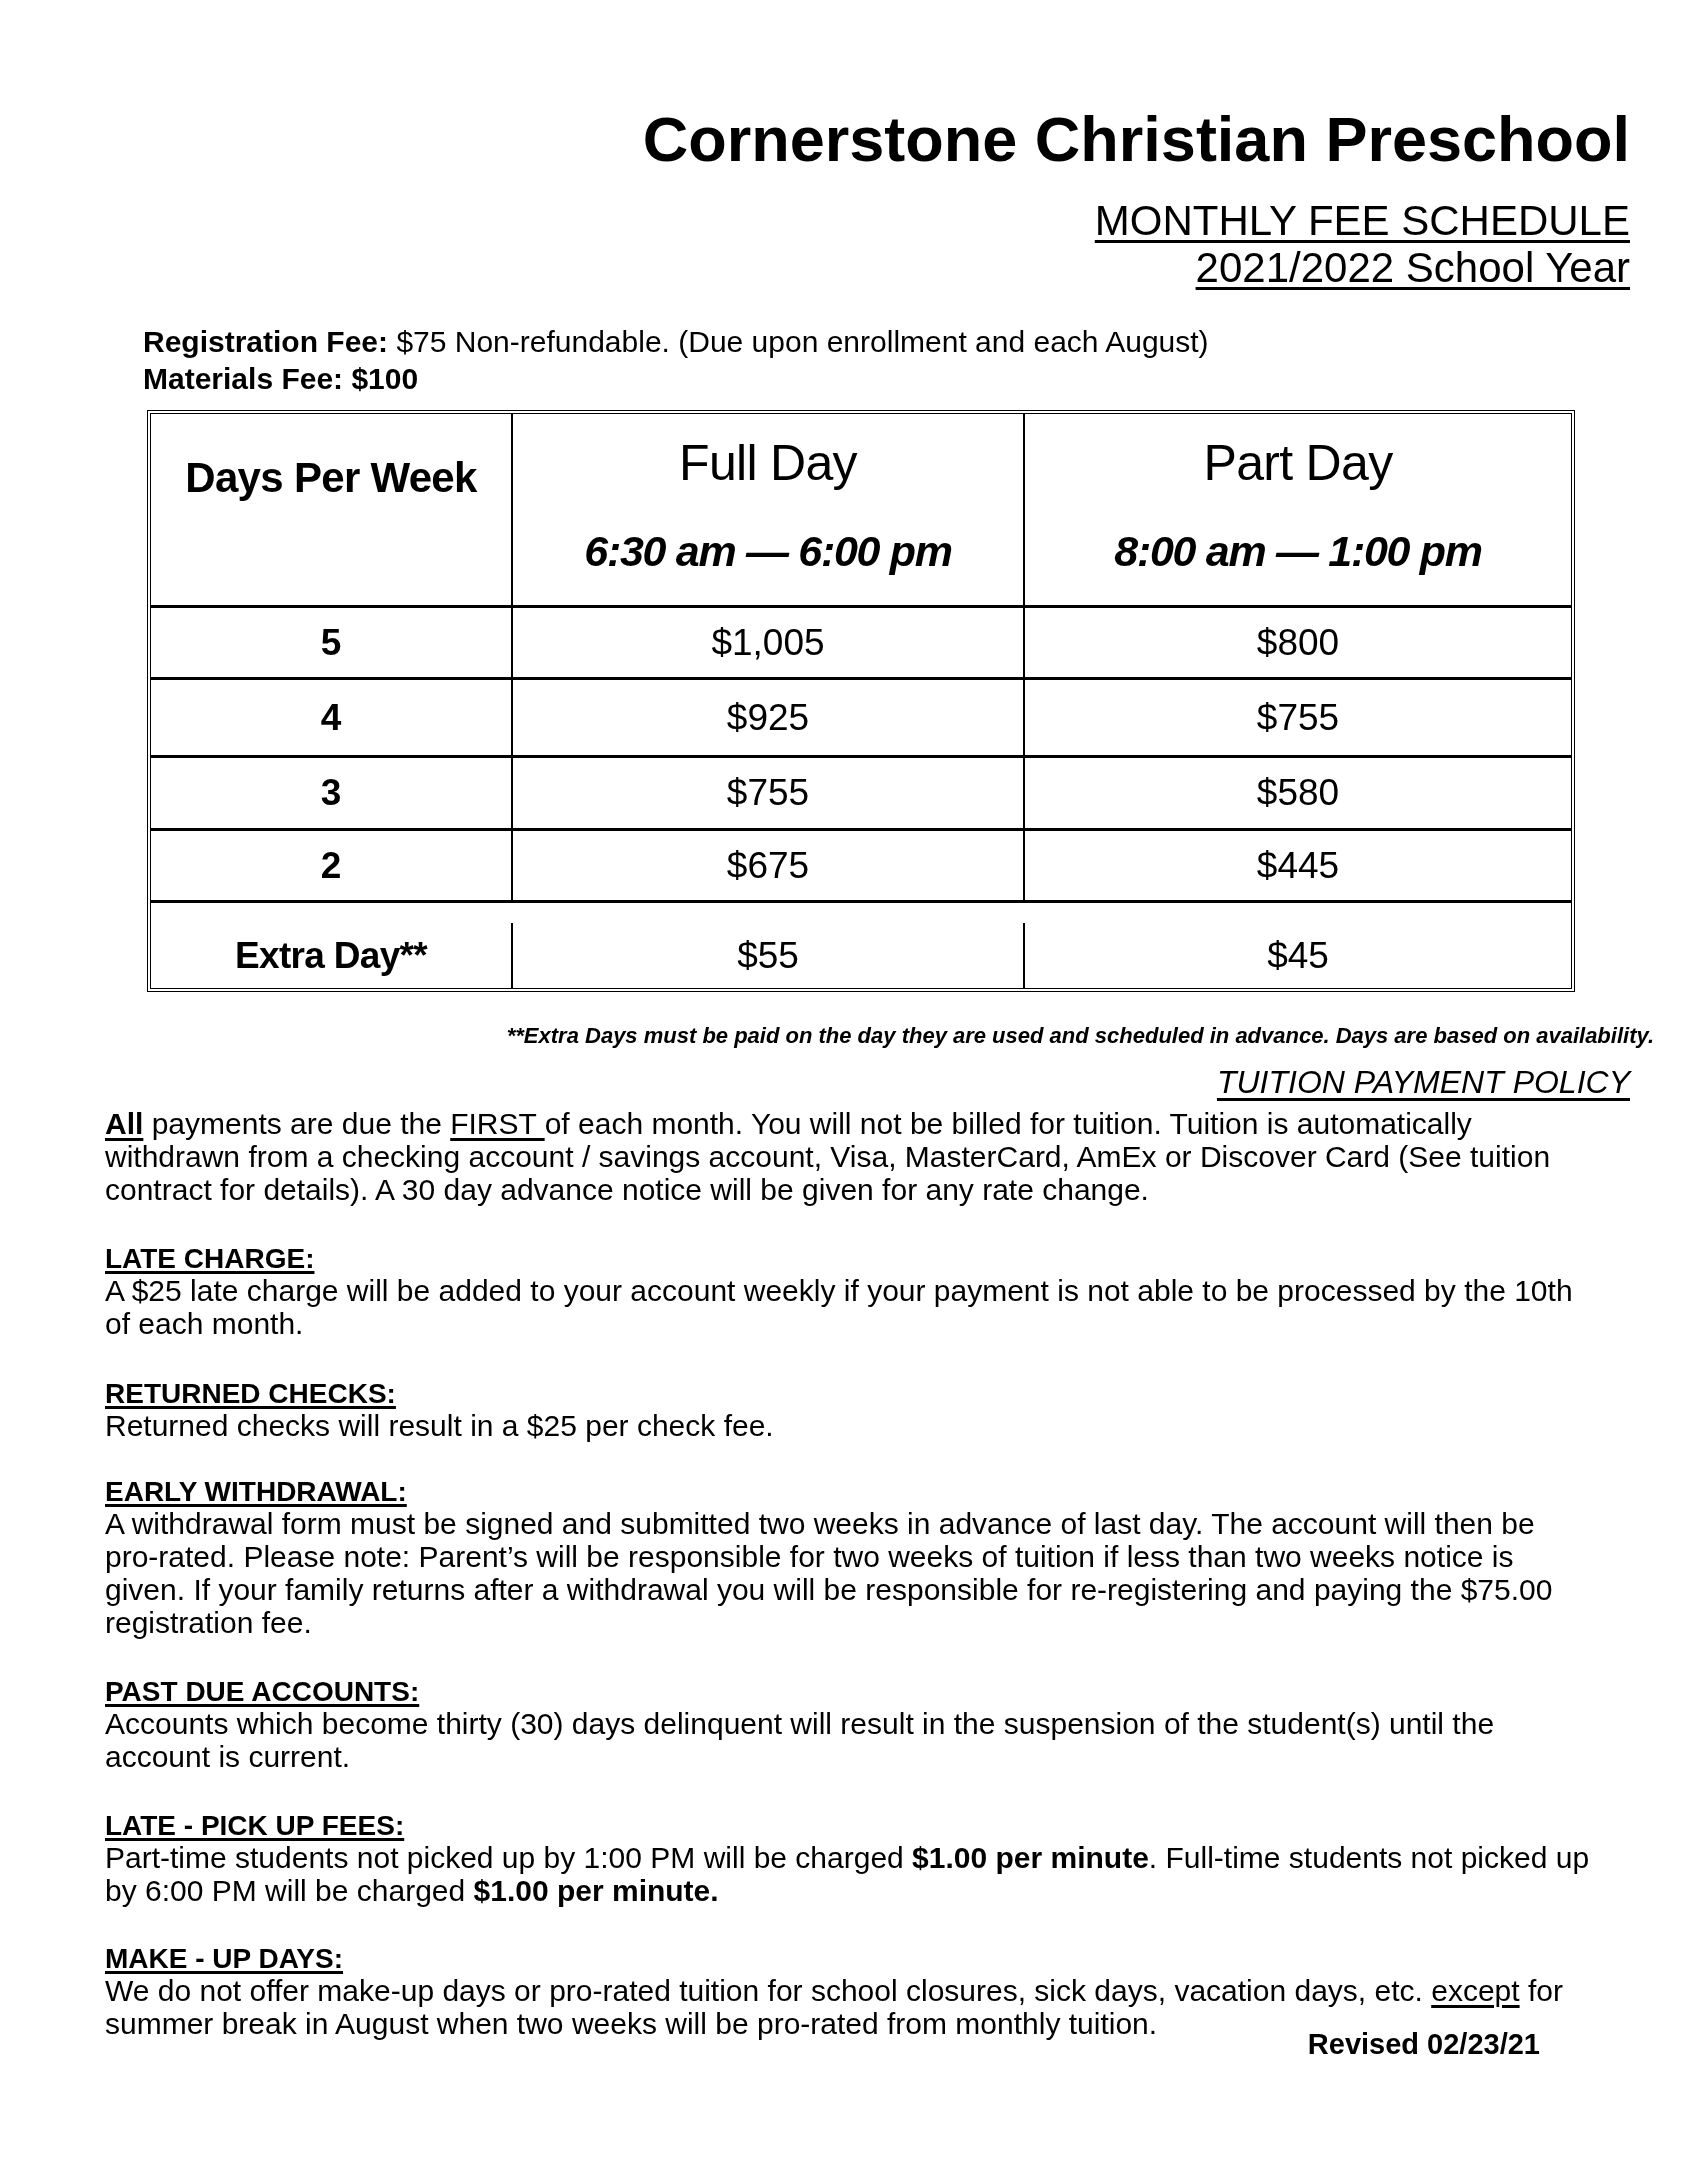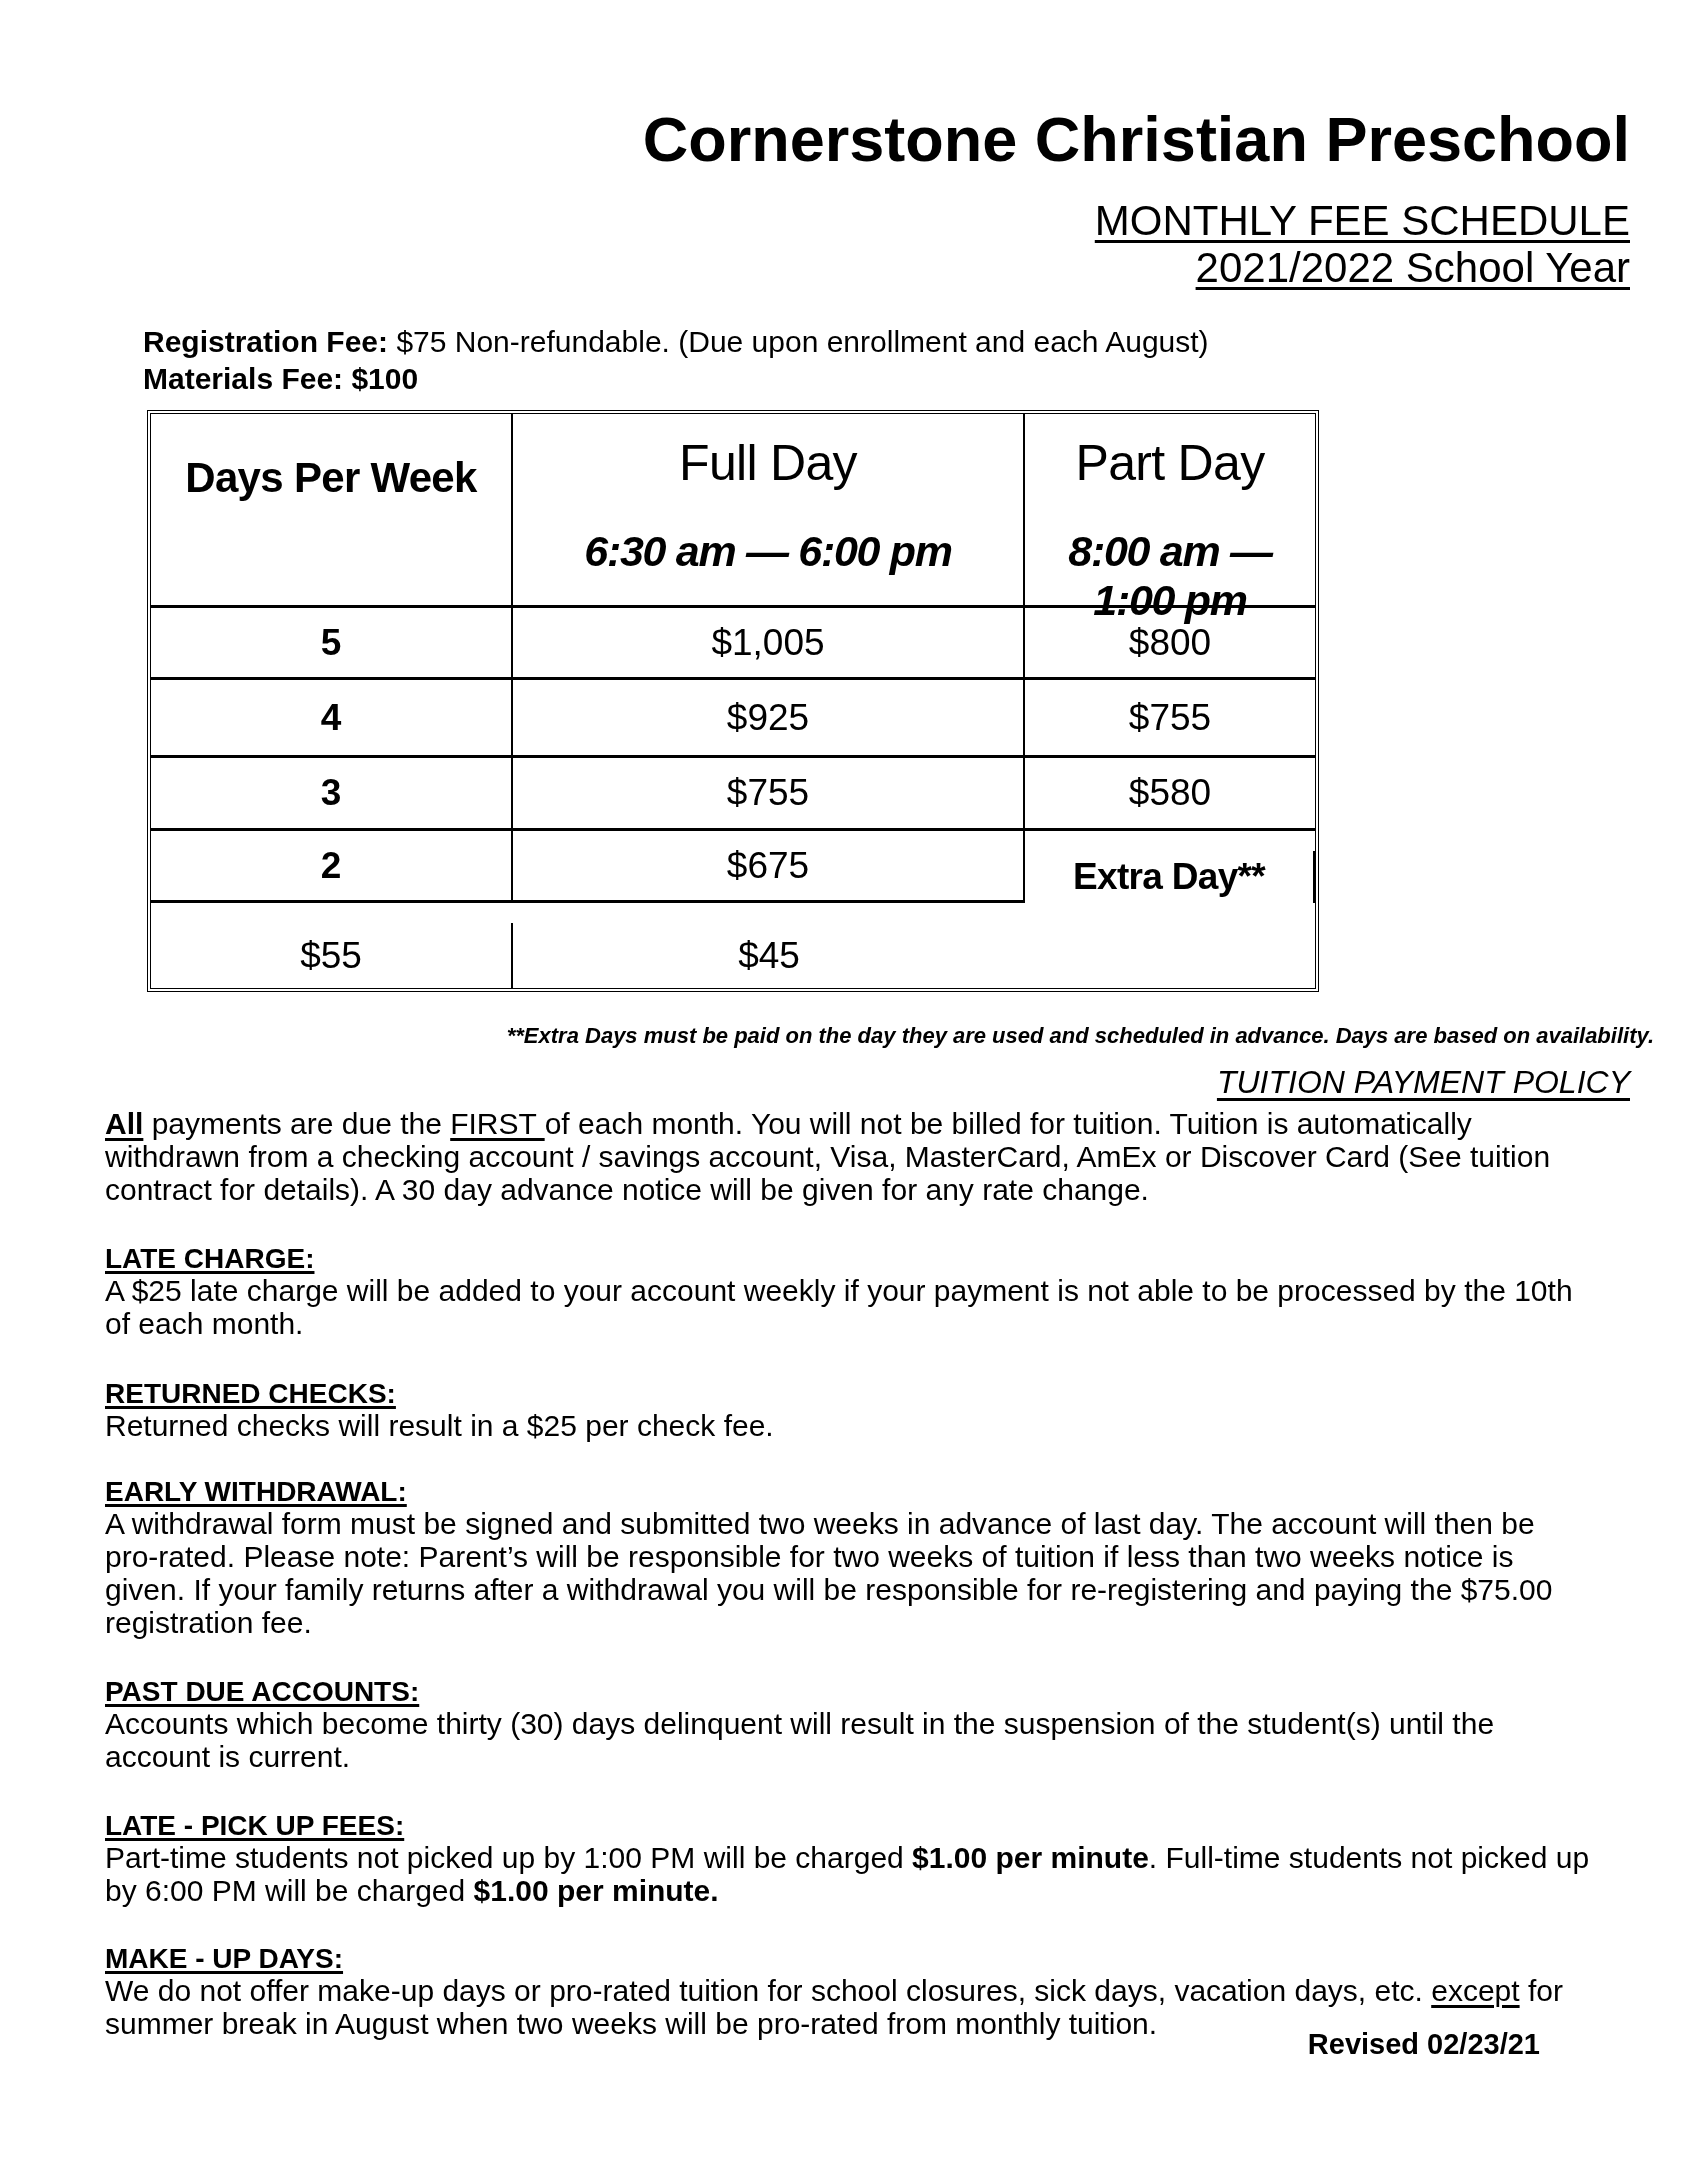--- a/index.html
+++ b/index.html
@@ -11,21 +11,21 @@
   .center { left: 0; width: 1630px; text-align: right; }
   #title { top: 103px; font-size: 63px; font-weight: bold; }
   #subtitle { top: 197px; font-size: 42px; }
   #year { top: 244px; font-size: 42px; }
   .ul { text-decoration: underline; text-decoration-thickness: 2.7px; text-underline-offset: 5.4px; }
   #fees { left: 143px; top: 323px; font-size: 30px; line-height: 37px; }
   #fees b { font-weight: bold; }
 
   
   #fee-table {
-    position: absolute; left: 147px; top: 410px; width: 1172px; height: 582px;
+    position: absolute; left: 147px; top: 410px; width: 1428px; height: 582px;
     border: 4.7px double #000; box-sizing: border-box;
     display: grid;
     grid-template-columns: 362px 512px 1fr;
     grid-template-rows: 194px 72px 78px 73px 72px 1fr;
   }
   .cell {
     border-right: 2.7px solid #000; border-bottom: 3.4px solid #000;
     display: flex; align-items: center; justify-content: center;
     font-size: 37px; box-sizing: border-box; text-align: center;
   }
@@ -77,20 +77,21 @@
   <div class="cell days-cell">4</div>
   <div class="cell">$925</div>
   <div class="cell last-col">$755</div>
 
   <div class="cell days-cell">3</div>
   <div class="cell">$755</div>
   <div class="cell last-col">$580</div>
 
   <div class="cell days-cell">2</div>
   <div class="cell">$675</div>
+  <div class="cell last-col">$445</div>
 
   <div class="cell last-row extra-label">Extra Day**</div>
   <div class="cell last-row">$55</div>
   <div class="cell last-row last-col">$45</div>
 </div>
 
 <div class="abs center" id="footnote">**Extra Days must be paid on the day they are used and scheduled in advance. Days are based on availability.</div>
 <div class="abs center" id="policy-title"><span class="ul">TUITION PAYMENT POLICY</span></div>
 
 <div class="para" style="top:1107px;"><span class="ulw bold">All</span><span> payments are due the </span><span class="ulw">FIRST </span><span>of each month. You will not be billed for tuition. Tuition is automatically withdrawn from a checking account / savings account, Visa, MasterCard, AmEx or Discover Card (See tuition contract for details).  A 30 day advance notice will be given for any rate change.</span></div>

